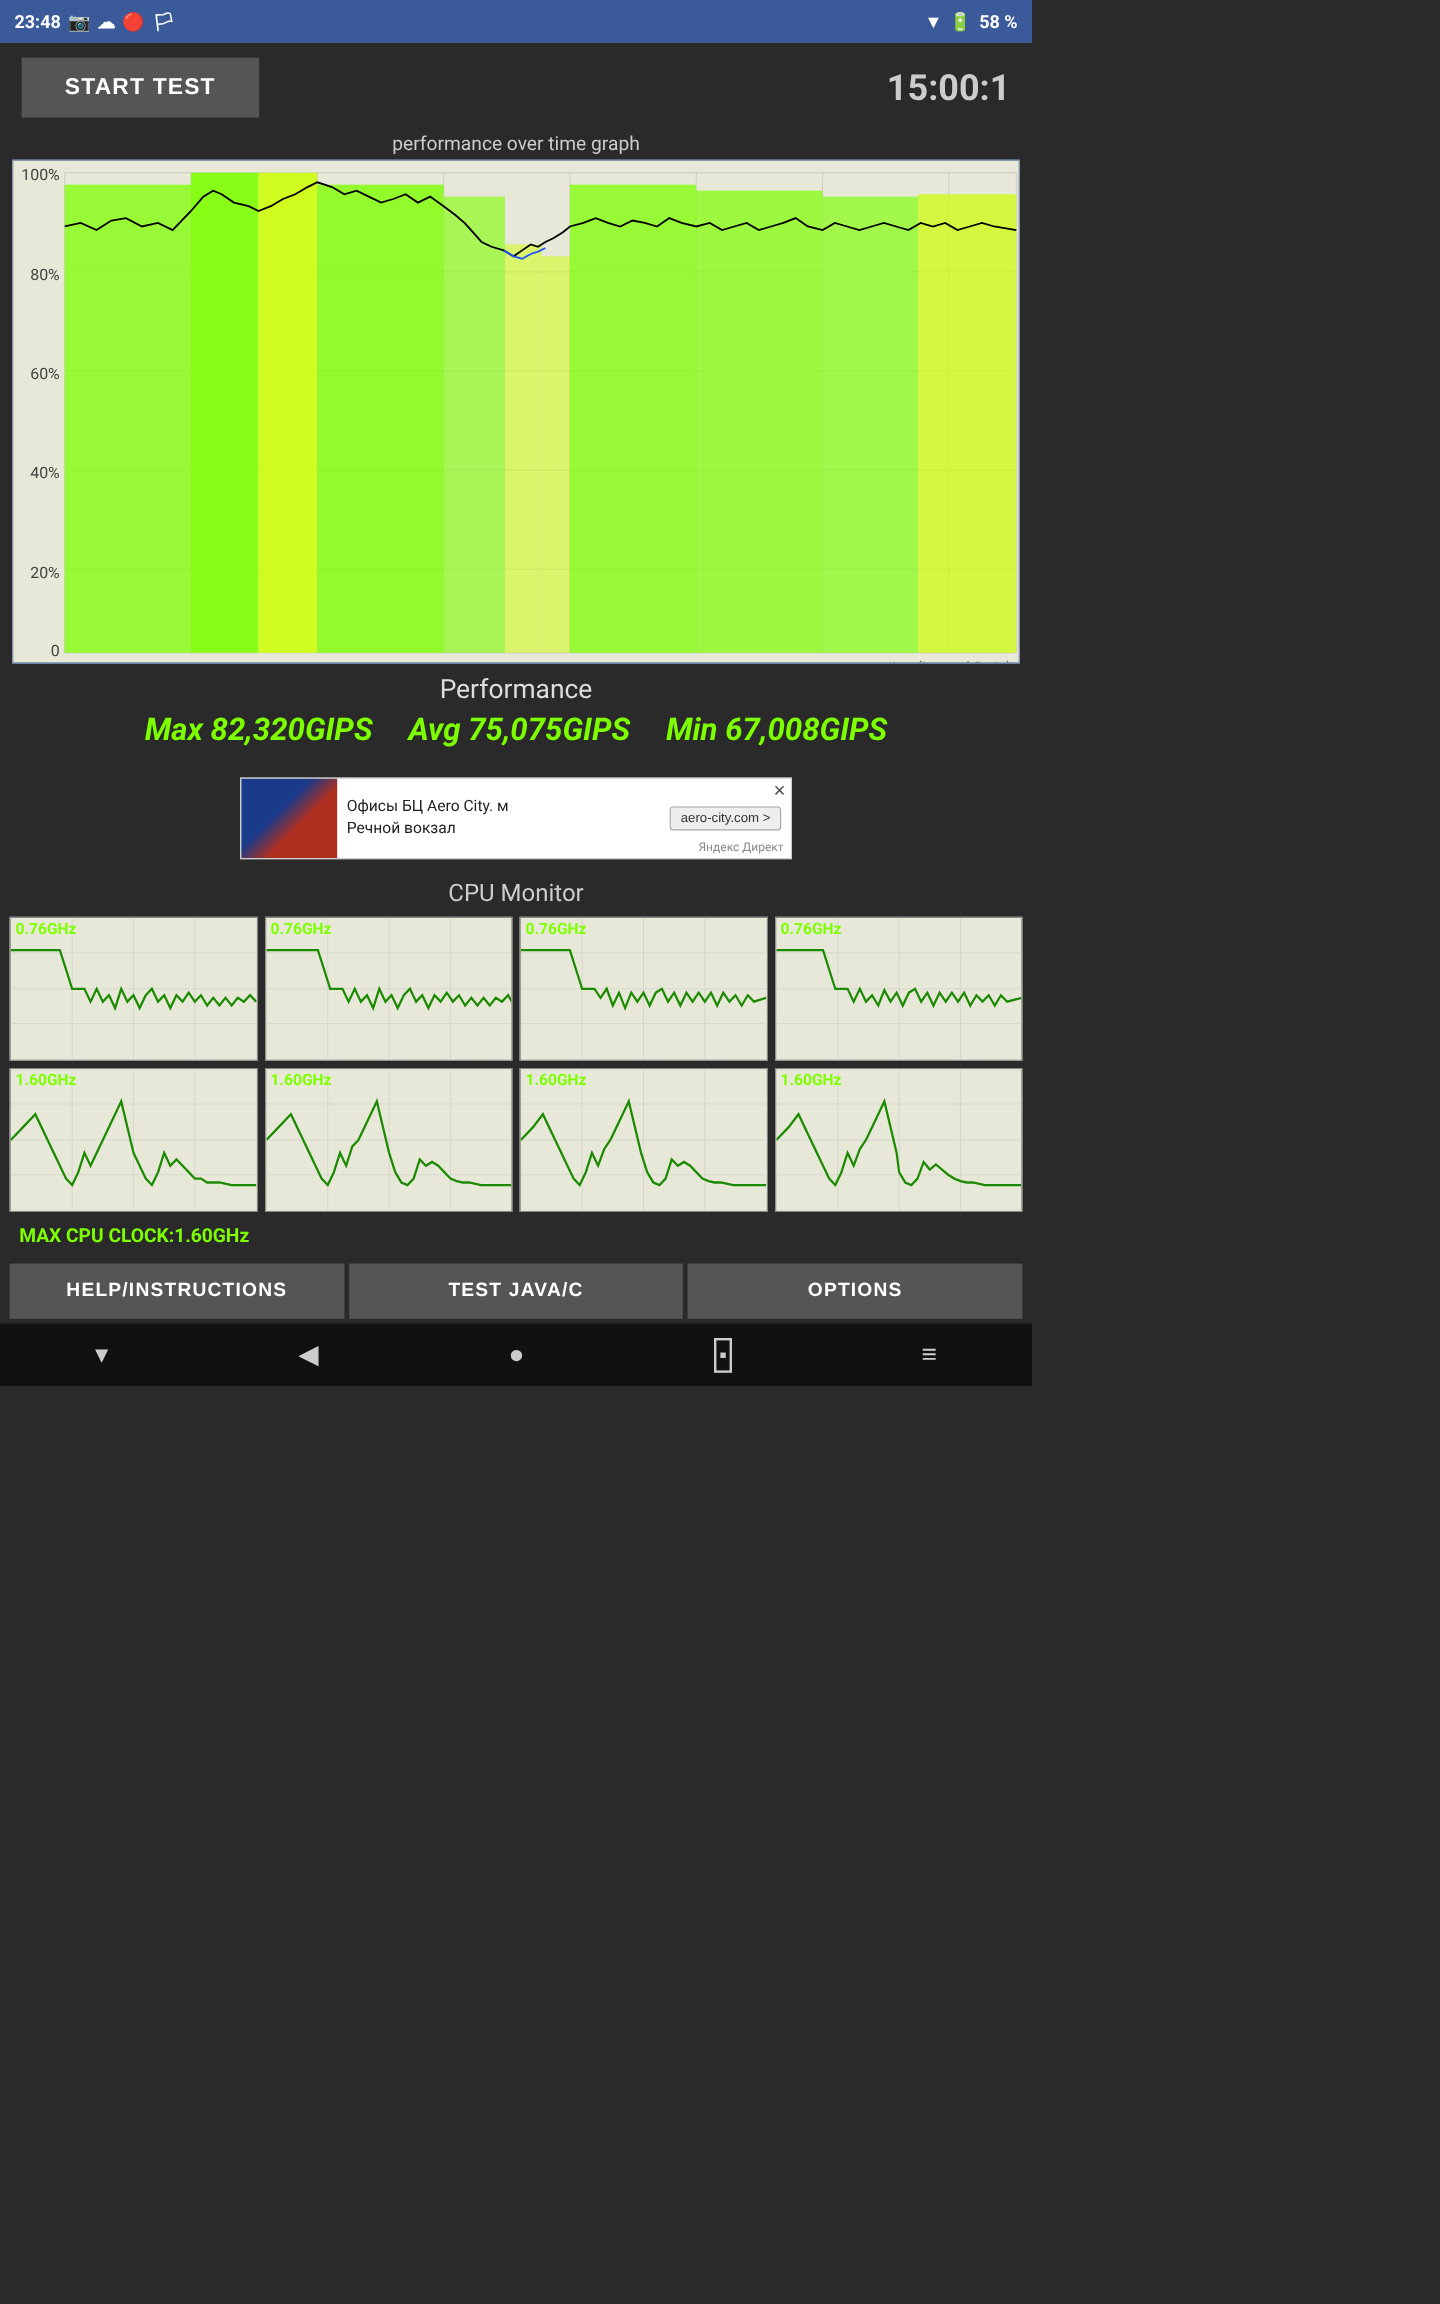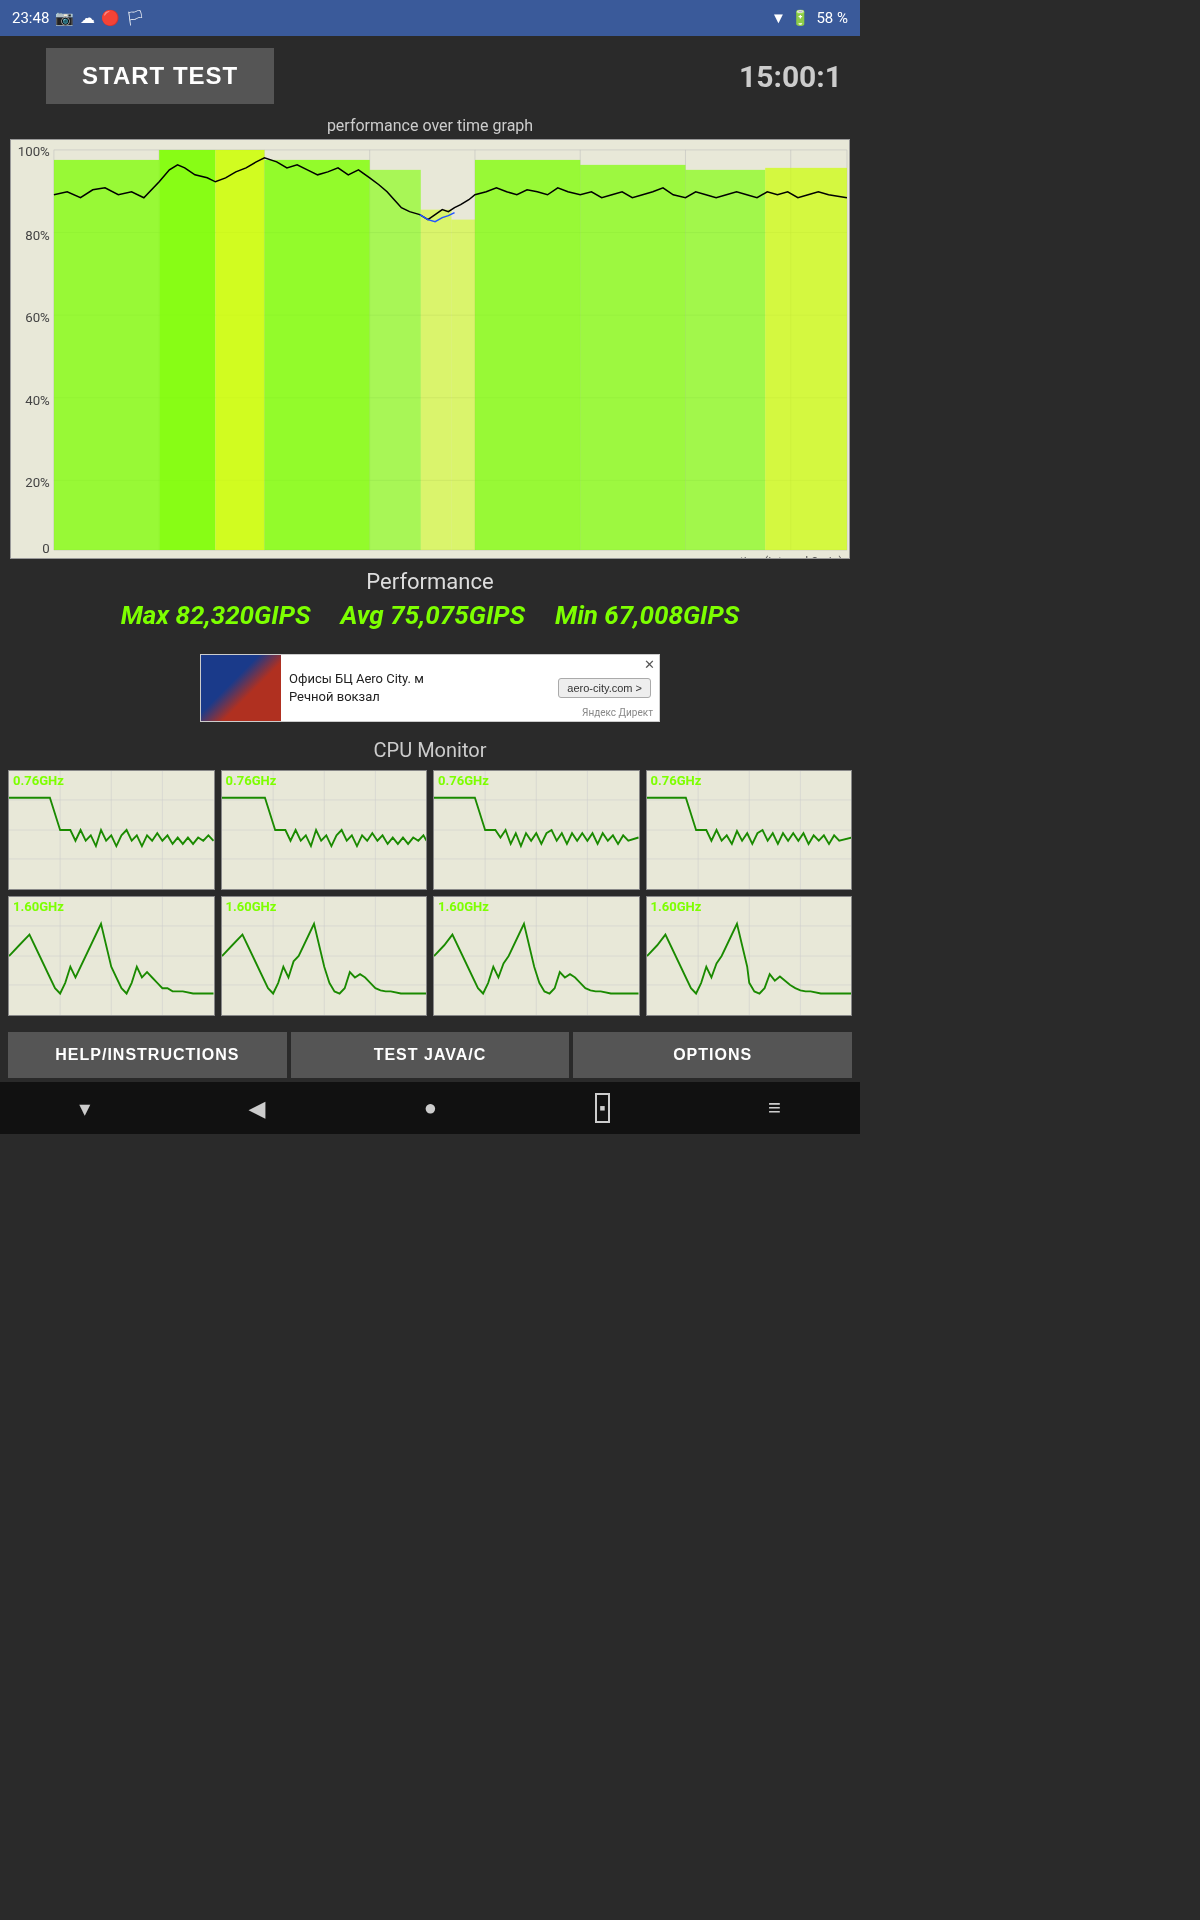--- a/index.html
+++ b/index.html
@@ -14,44 +14,43 @@
 
     
     .status-bar {
       background: #3a5a9a;
       height: 36px;
       display: flex;
       align-items: center;
       justify-content: space-between;
       padding: 0 12px;
       font-size: 15px;
-      font-weight: normal;
+      font-weight: bold;
       color: #fff;
     }
     .status-bar-left { display: flex; align-items: center; gap: 6px; }
     .status-bar-right { display: flex; align-items: center; gap: 6px; }
 
     
     .header-row {
       background: #2a2a2a;
       display: flex;
       align-items: center;
       justify-content: space-between;
       padding: 12px 18px;
     }
     .start-test-btn {
       background: #555;
       color: #fff;
       border: none;
-      font-size: 24px;
+      font-size: 19px;
       font-weight: bold;
       padding: 14px 36px;
       cursor: pointer;
       letter-spacing: 1px;
-      margin-left: 28px;
     }
     .timer-display {
       font-size: 30px;
       font-weight: bold;
       color: #ccc;
       text-align: right;
     }
 
     
     .graph-section {
@@ -448,20 +447,21 @@
         <line x1="0" y1="55" x2="200" y2="55" stroke="#ccc" stroke-width="0.5"></line>
         <line x1="0" y1="82" x2="200" y2="82" stroke="#ccc" stroke-width="0.5"></line>
         <line x1="50" y1="0" x2="50" y2="110" stroke="#ccc" stroke-width="0.5"></line>
         <line x1="100" y1="0" x2="100" y2="110" stroke="#ccc" stroke-width="0.5"></line>
         <line x1="150" y1="0" x2="150" y2="110" stroke="#ccc" stroke-width="0.5"></line>
         <polyline class="cpu-line" points="0,55 10,45 18,35 23,45 28,55 33,65 38,75 43,85 48,90 53,80 58,65 63,75 68,62 73,55 78,45 83,35 88,25 93,45 98,65 100,80 105,88 110,90 115,85 120,72 125,78 130,74 135,78 140,82 145,85 150,87 155,88 160,88 170,90 185,90 200,90"></polyline>
       </svg>
     </div>
   </div>
 
+  <div class="max-cpu-clock">MAX CPU CLOCK:1.60GHz</div>
 </div>
 
 <div class="bottom-buttons">
   <button class="bottom-btn">HELP/INSTRUCTIONS</button>
   <button class="bottom-btn">TEST JAVA/C</button>
   <button class="bottom-btn">OPTIONS</button>
 </div>
 
 <div class="android-nav">
   <span class="nav-icon">▾</span>

